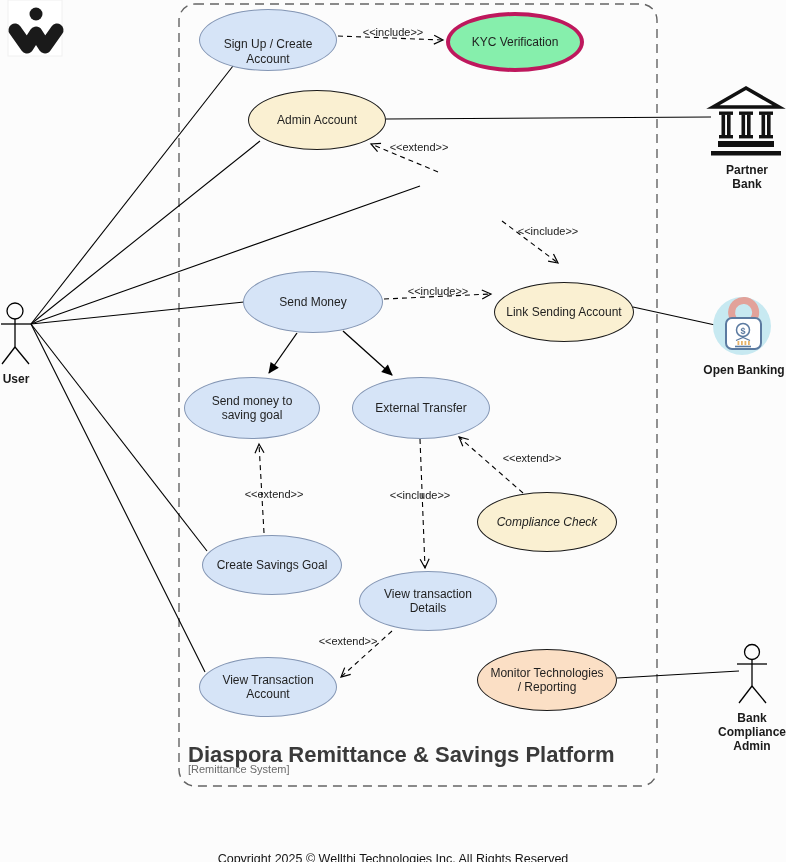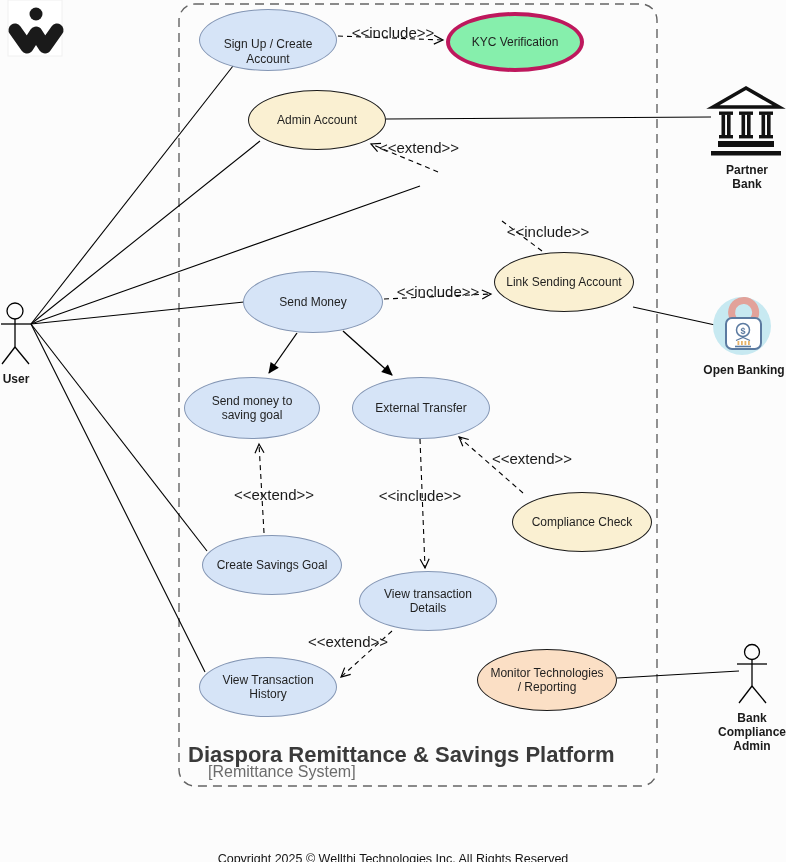--- a/index.html
+++ b/index.html
@@ -5,23 +5,23 @@
   html,body{margin:0;padding:0;background:#fcfcfc;}
   #stage{position:relative;width:786px;height:862px;background:#fcfcfc;overflow:hidden;
          font-family:"Liberation Sans",sans-serif;}
   #wires{position:absolute;left:0;top:0;z-index:0;}
   .uc{position:absolute;z-index:2;border-radius:50%;display:flex;align-items:center;justify-content:center;
       text-align:center;font-size:12px;line-height:1.2;color:#1f1f1f;box-sizing:border-box;padding:4px 10px;}
   .uc-blue{background:#d6e4f7;border:1px solid #8496b4;}
   .uc-cream{background:#faf0d2;border:1.4px solid #1a1a1a;}
   .uc-cream-tan{background:#86efac;border:4px solid #be185d;}
   .uc-peach{background:#fbdfc5;border:1.4px solid #1a1a1a;}
-  .clabel{position:absolute;z-index:3;transform:translate(-50%,-50%);font-size:15px;color:#1a1a1a;white-space:nowrap;text-align:right;}
+  .clabel{position:absolute;z-index:3;transform:translate(-50%,-50%);font-size:11px;color:#1a1a1a;white-space:nowrap;text-align:right;}
   .boundary-title{position:absolute;z-index:2;left:188px;top:742px;font-size:22px;font-weight:bold;color:#3a3a3a;}
-  .boundary-subtitle{position:absolute;z-index:2;left:188px;top:763px;font-size:16px;color:#6b6b6b;margin-left:20px;}
+  .boundary-subtitle{position:absolute;z-index:2;left:188px;top:763px;font-size:11px;color:#6b6b6b;}
   .copyright{position:absolute;z-index:2;left:0;top:852px;width:786px;text-align:center;font-size:12.5px;color:#141414;}
   .actor-label{font-size:12px;font-weight:bold;fill:#1a1a1a;}
 </style>
 </head>
 <body>
 
 <div id="stage">
 
   <svg id="wires" width="786" height="862" viewBox="0 0 786 862">
     <defs>
@@ -138,43 +138,43 @@
 
   <div class="uc uc-blue" style="left:199px;top:9px;width:138px;height:62px;align-items:flex-end;">
     <span>Sign Up / Create Account</span>
     </div>
   <div class="uc uc-cream-tan" style="left:446px;top:12px;width:138px;height:60px;">
     <span>KYC Verification</span>
     </div>
   <div class="uc uc-cream" style="left:248px;top:90px;width:138px;height:60px;">
     <span>Admin Account</span>
     </div>
-  <div class="uc uc-cream" style="left:494px;top:252px;width:140px;height:60px;">
+  <div class="uc uc-cream" style="left:494px;top:282px;width:140px;height:60px;">
     <span>Link Sending Account</span>
     </div>
   <div class="uc uc-blue" style="left:243px;top:271px;width:140px;height:62px;">
     <span>Send Money</span>
     </div>
   <div class="uc uc-blue" style="left:184px;top:377px;width:136px;height:62px;">
     <span>Send money to saving goal</span>
     </div>
   <div class="uc uc-blue" style="left:352px;top:377px;width:138px;height:62px;">
     <span>External Transfer</span>
     </div>
-  <div class="uc uc-cream" style="left:512px;top:492px;width:140px;height:60px;">
+  <div class="uc uc-cream" style="left:477px;top:492px;width:140px;height:60px;font-style:italic;">
     <span>Compliance Check</span>
     </div>
   <div class="uc uc-blue" style="left:202px;top:535px;width:140px;height:60px;">
     <span>Create Savings Goal</span>
     </div>
   <div class="uc uc-blue" style="left:359px;top:571px;width:138px;height:60px;">
     <span>View transaction Details</span>
     </div>
   <div class="uc uc-blue" style="left:199px;top:657px;width:138px;height:60px;">
-    <span>View Transaction History</span>
+    <span>View Transaction Account</span>
     </div>
   <div class="uc uc-peach" style="left:477px;top:649px;width:140px;height:62px;">
     <span>Monitor Technologies / Reporting</span>
     </div>
 
   <span class="clabel" style="left:393px;top:32px;">&lt;&lt;include&gt;&gt;</span>
   <span class="clabel" style="left:419px;top:147px;">&lt;&lt;extend&gt;&gt;</span>
   <span class="clabel" style="left:548px;top:231px;">&lt;&lt;include&gt;&gt;</span>
   <span class="clabel" style="left:438px;top:291px;">&lt;&lt;include&gt;&gt;</span>
   <span class="clabel" style="left:532px;top:458px;">&lt;&lt;extend&gt;&gt;</span>

